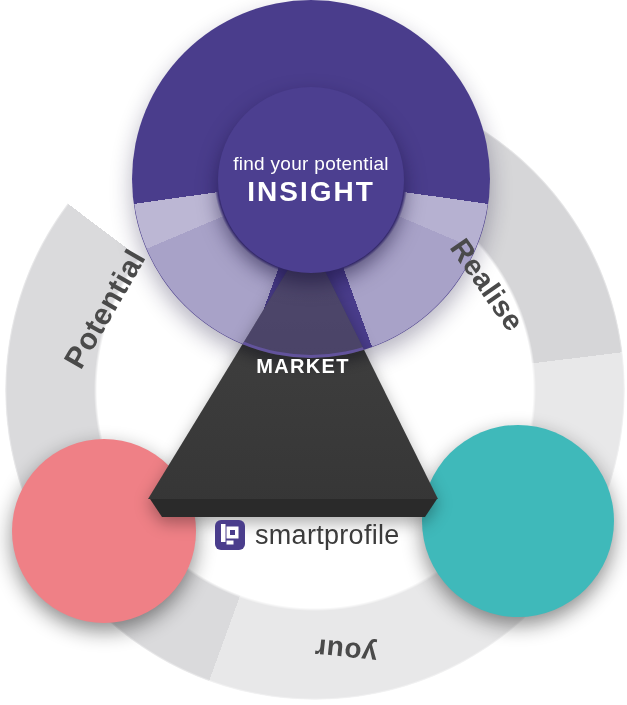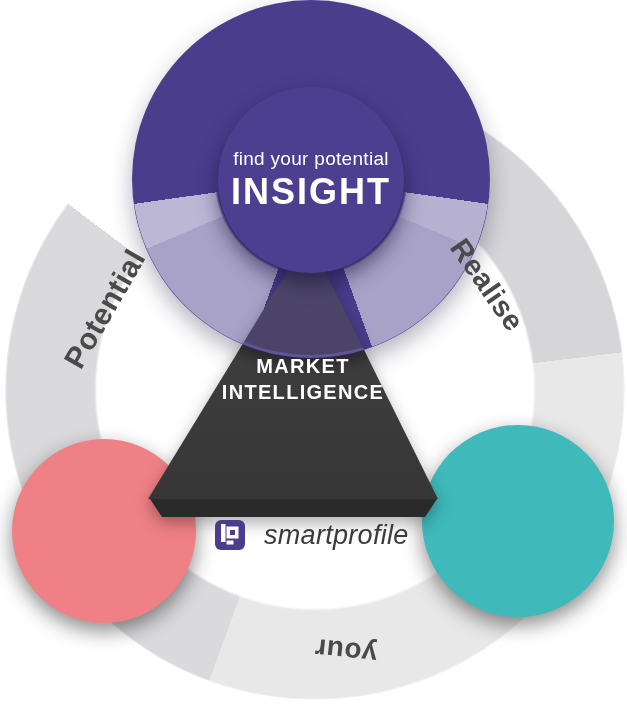--- a/index.html
+++ b/index.html
@@ -80,24 +80,24 @@
     color:#ffffff;font-weight:bold;font-size:20px;line-height:26px;letter-spacing:1.3px;
   }
   
   .inner-circle{
     position:absolute;left:218px;top:87px;width:186px;height:186px;border-radius:50%;
     background:#4c3f90;box-shadow:0 10px 20px rgba(20,12,55,.55);
     display:flex;flex-direction:column;align-items:center;justify-content:center;
     z-index:7;color:#fff;text-align:center;
   }
   .inner-sub{font-size:19px;font-weight:400;letter-spacing:.3px;margin-bottom:1px;}
-  .inner-title{font-size:36px;font-weight:bold;letter-spacing:2px;}
+  .inner-title{font-size:28px;font-weight:bold;letter-spacing:2px;}
   
   .logo{
-    position:absolute;left:214px;top:519px;display:flex;align-items:center;gap:18px;z-index:8;font-style:italic;
+    position:absolute;left:214px;top:519px;display:flex;align-items:center;gap:9px;z-index:8;
   }
   .logo-text{font-size:27px;color:#3b3b3b;font-weight:500;letter-spacing:.3px;}
 </style>
 </head>
 <body>
 
 <div class="stage">
 
   <div class="ring"></div>
 
@@ -112,21 +112,20 @@
   <div class="disc disc-pink"></div>
   <div class="disc disc-teal"></div>
 
   <div class="tri-wrap">
     <div class="tri-front">
       <div class="tri-tint"></div>
     </div>
     <div class="tri-bevel"></div>
     <div class="tri-text">
       <div>MARKET</div>
-      <div>INTELLIGENCE</div>
     </div>
   </div>
 
   <div class="inner-circle">
     <div class="inner-sub">find your potential</div>
     <div class="inner-title">INSIGHT</div>
   </div>
 
   <div class="logo">
     <svg width="32" height="32" viewBox="0 0 32 32">

